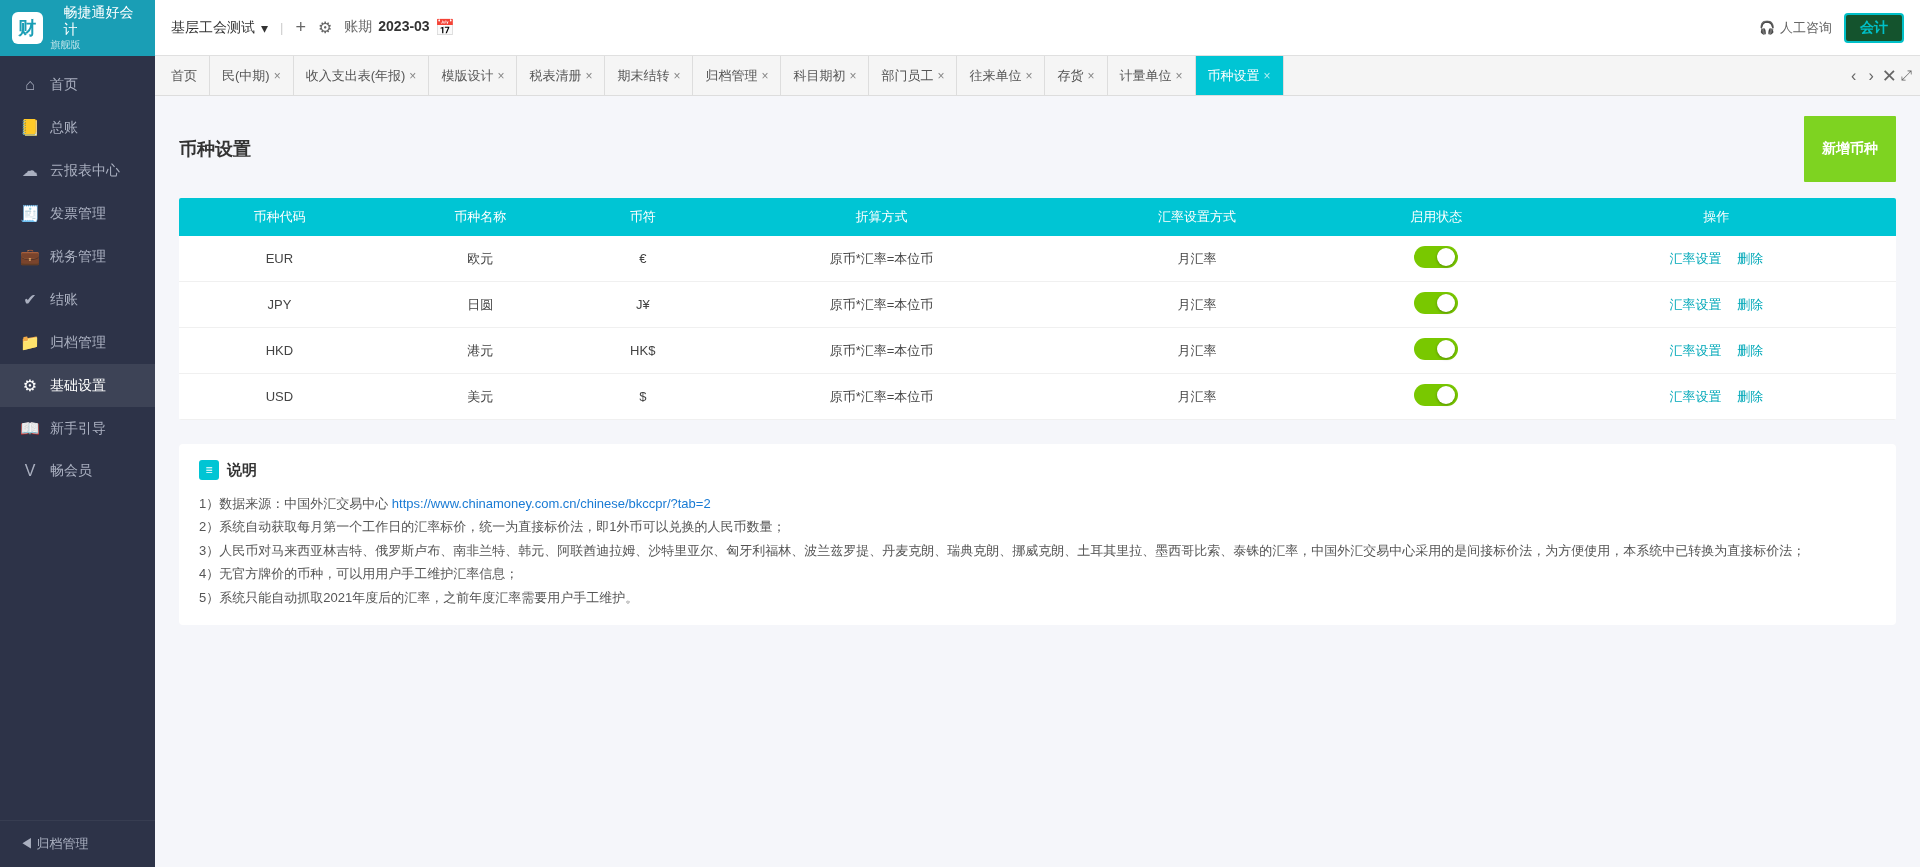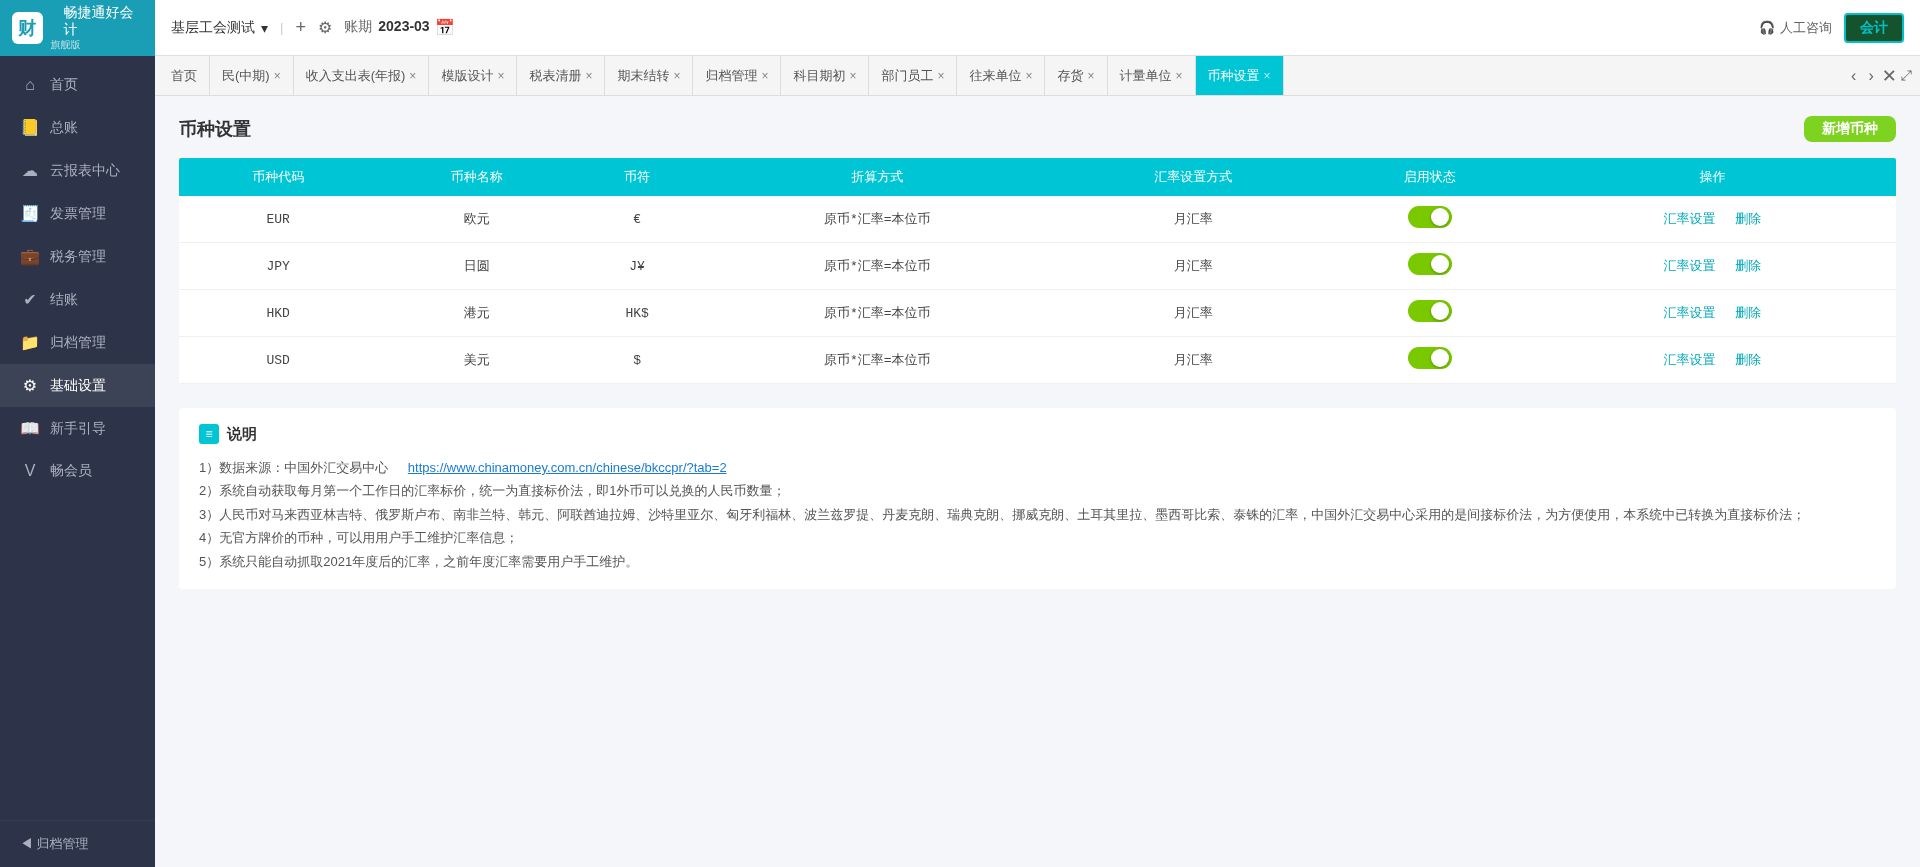--- a/index.html
+++ b/index.html
@@ -138,33 +138,33 @@
       color: #333;
       margin-bottom: 16px;
       display: flex;
       align-items: center;
       justify-content: space-between;
     }
     .btn-new {
       background: #7ed321;
       color: #fff;
       border: none;
-      padding: 4px 18px;
-      border-radius: 8px;
+      padding: 24px 18px;
+      border-radius: 1px;
       font-size: 14px;
       cursor: pointer;
       font-weight: bold;
     }
 
     
     .table-wrapper { background: #fff; border-radius: 2px; overflow: hidden; }
     table { width: 100%; border-collapse: collapse; }
     thead tr { background: #00c5d4; color: #fff; }
     thead th { padding: 10px 8px; text-align: center; font-size: 13px; font-weight: normal; }
-    tbody tr { border-bottom: 1px solid #f0f0f0; font-family: Liberation Mono, monospace; }
+    tbody tr { border-bottom: 1px solid #f0f0f0; }
     tbody td { padding: 10px 8px; text-align: center; font-size: 13px; color: #444; }
     .action-link { color: #00a8b8; cursor: pointer; text-decoration: none; margin: 0 6px; }
     .action-del { color: #00a8b8; cursor: pointer; margin: 0 6px; }
 
     
     .toggle {
       display: inline-flex;
       width: 44px; height: 22px;
       background: #79c800;
       border-radius: 11px;
@@ -196,21 +196,21 @@
     }
     .notes-title-icon {
       width: 20px; height: 20px;
       background: #00c5d4;
       border-radius: 3px;
       display: flex; align-items: center; justify-content: center;
       color: #fff; font-size: 12px;
     }
     .notes-list { list-style: none; }
     .notes-list li { font-size: 13px; color: #555; line-height: 1.8; }
-    .notes-link { color: #1a7bd4; text-decoration: underline; cursor: pointer; margin-left: 16px; }
+    .notes-link { color: #1a7bd4; cursor: pointer; }
   </style>
 </head>
 <body>
 
 <div class="sidebar">
   <div class="sidebar-logo">
     <div class="sidebar-logo-icon">财</div>
     <div>
       <div class="sidebar-logo-text">畅捷通好会计</div>
       <div class="sidebar-logo-sub">旗舰版</div>

